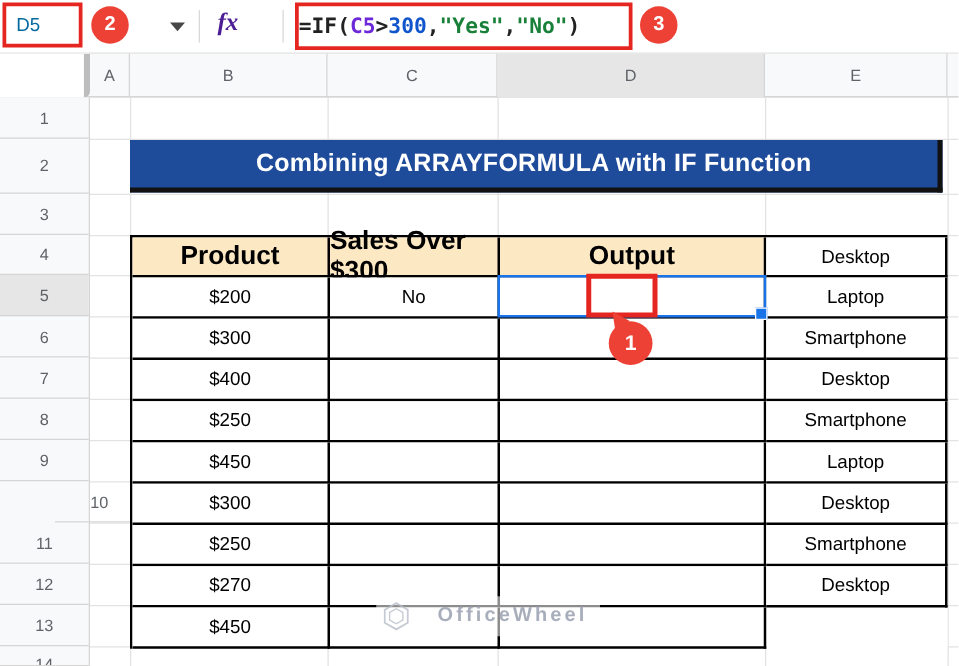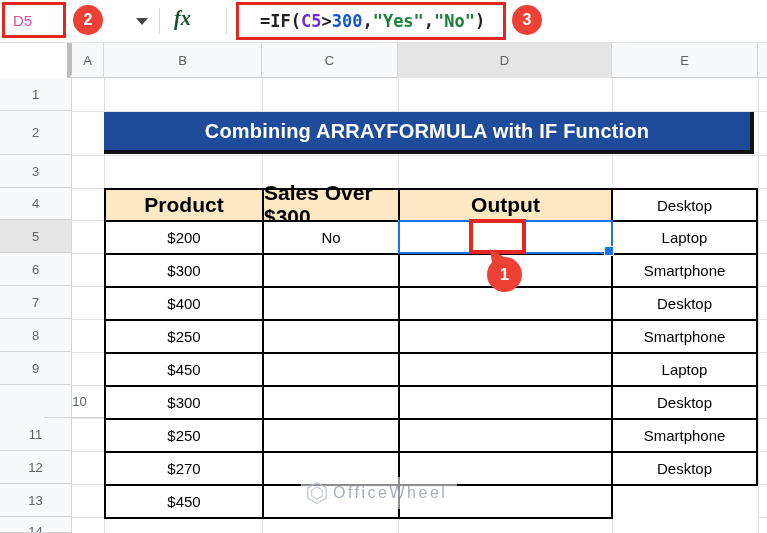--- a/index.html
+++ b/index.html
@@ -3,28 +3,28 @@
 <meta charset="utf-8">
 <style>
   html,body{margin:0;padding:0;background:#fff;}
   .stage{position:relative;width:767px;height:533px;background:#fff;overflow:hidden;
          font-family:"Liberation Sans","DejaVu Sans",sans-serif;-webkit-font-smoothing:antialiased;}
 
   
   .topbar{position:absolute;left:0;top:0;width:767px;height:42px;background:#fff;}
   .namebox{position:absolute;left:2px;top:2px;width:64px;height:36px;border:3px solid #E52620;
            background:#fff;box-sizing:border-box;display:flex;align-items:center;
-           padding-left:8px;font-size:15px;color:#ec4899;}
+           padding-left:8px;font-size:15px;color:#0369a1;}
   .caret{position:absolute;left:136px;top:18px;width:0;height:0;
          border-left:6px solid transparent;border-right:6px solid transparent;border-top:7px solid #474747;}
   .vdiv{position:absolute;top:8px;width:1px;height:26px;background:#D8D8D8;}
   .fx{position:absolute;left:174px;top:7px;font-family:"Liberation Serif","DejaVu Serif",serif;
-      font-style:italic;font-weight:bold;font-size:20px;color:#14532d;}
+      font-style:italic;font-weight:bold;font-size:20px;color:#4c1d95;}
   .formulabox{position:absolute;left:236px;top:2px;width:270px;height:38px;border:3px solid #E52620;
-              background:#fff;box-sizing:border-box;display:flex;align-items:center;padding-left:21px;
+              background:#fff;box-sizing:border-box;display:flex;align-items:center;padding-left:0;
               font-family:"DejaVu Sans Mono","Liberation Mono",monospace;font-size:17px;font-weight:600;
               white-space:nowrap;overflow:hidden;}
   .badge{position:absolute;border-radius:50%;background:#EE4136;color:#fff;font-weight:bold;
          display:flex;align-items:center;justify-content:center;font-size:16px;z-index:40;}
   #badge2{left:73px;top:5px;width:30px;height:30px;}
   #badge3{left:512px;top:5px;width:30px;height:30px;}
   #badge1{left:487px;top:257px;width:35px;height:35px;font-size:17px;}
   #badge1 .tail{position:absolute;top:-9px;left:0px;width:0;height:0;
         border-left:7px solid transparent;border-right:7px solid transparent;
         border-bottom:14px solid #EE4136;transform:rotate(-35deg);}
@@ -62,21 +62,21 @@
   
   .sel-border{position:absolute;left:398px;top:220px;width:215px;height:34px;
               border:2px solid #1A73E8;box-sizing:border-box;z-index:10;}
   .fill-handle{position:absolute;left:604px;top:246px;width:8px;height:8px;background:#1A73E8;
                border:1px solid #fff;box-sizing:content-box;z-index:11;}
   .no-box{position:absolute;left:469px;top:219px;width:57px;height:35px;border:4px solid #E52620;
           box-sizing:border-box;z-index:30;}
 
   
   .watermark{position:absolute;left:301px;top:477px;height:30px;display:flex;align-items:center;
-             gap:4px;background:rgba(255,255,255,.55);padding:1px 10px 1px 4px;border-radius:3px;z-index:20;}
+             gap:21px;background:rgba(255,255,255,.55);padding:1px 10px 1px 4px;border-radius:3px;z-index:20;font-weight:bold;}
   .watermark span{font-size:16px;letter-spacing:2.5px;color:#9FA6B4;opacity:.9;}
   .watermark svg{opacity:.8;}
 </style>
 </head>
 <body>
 
 <div class="stage">
 
   <div class="topbar">
     <div class="namebox">

